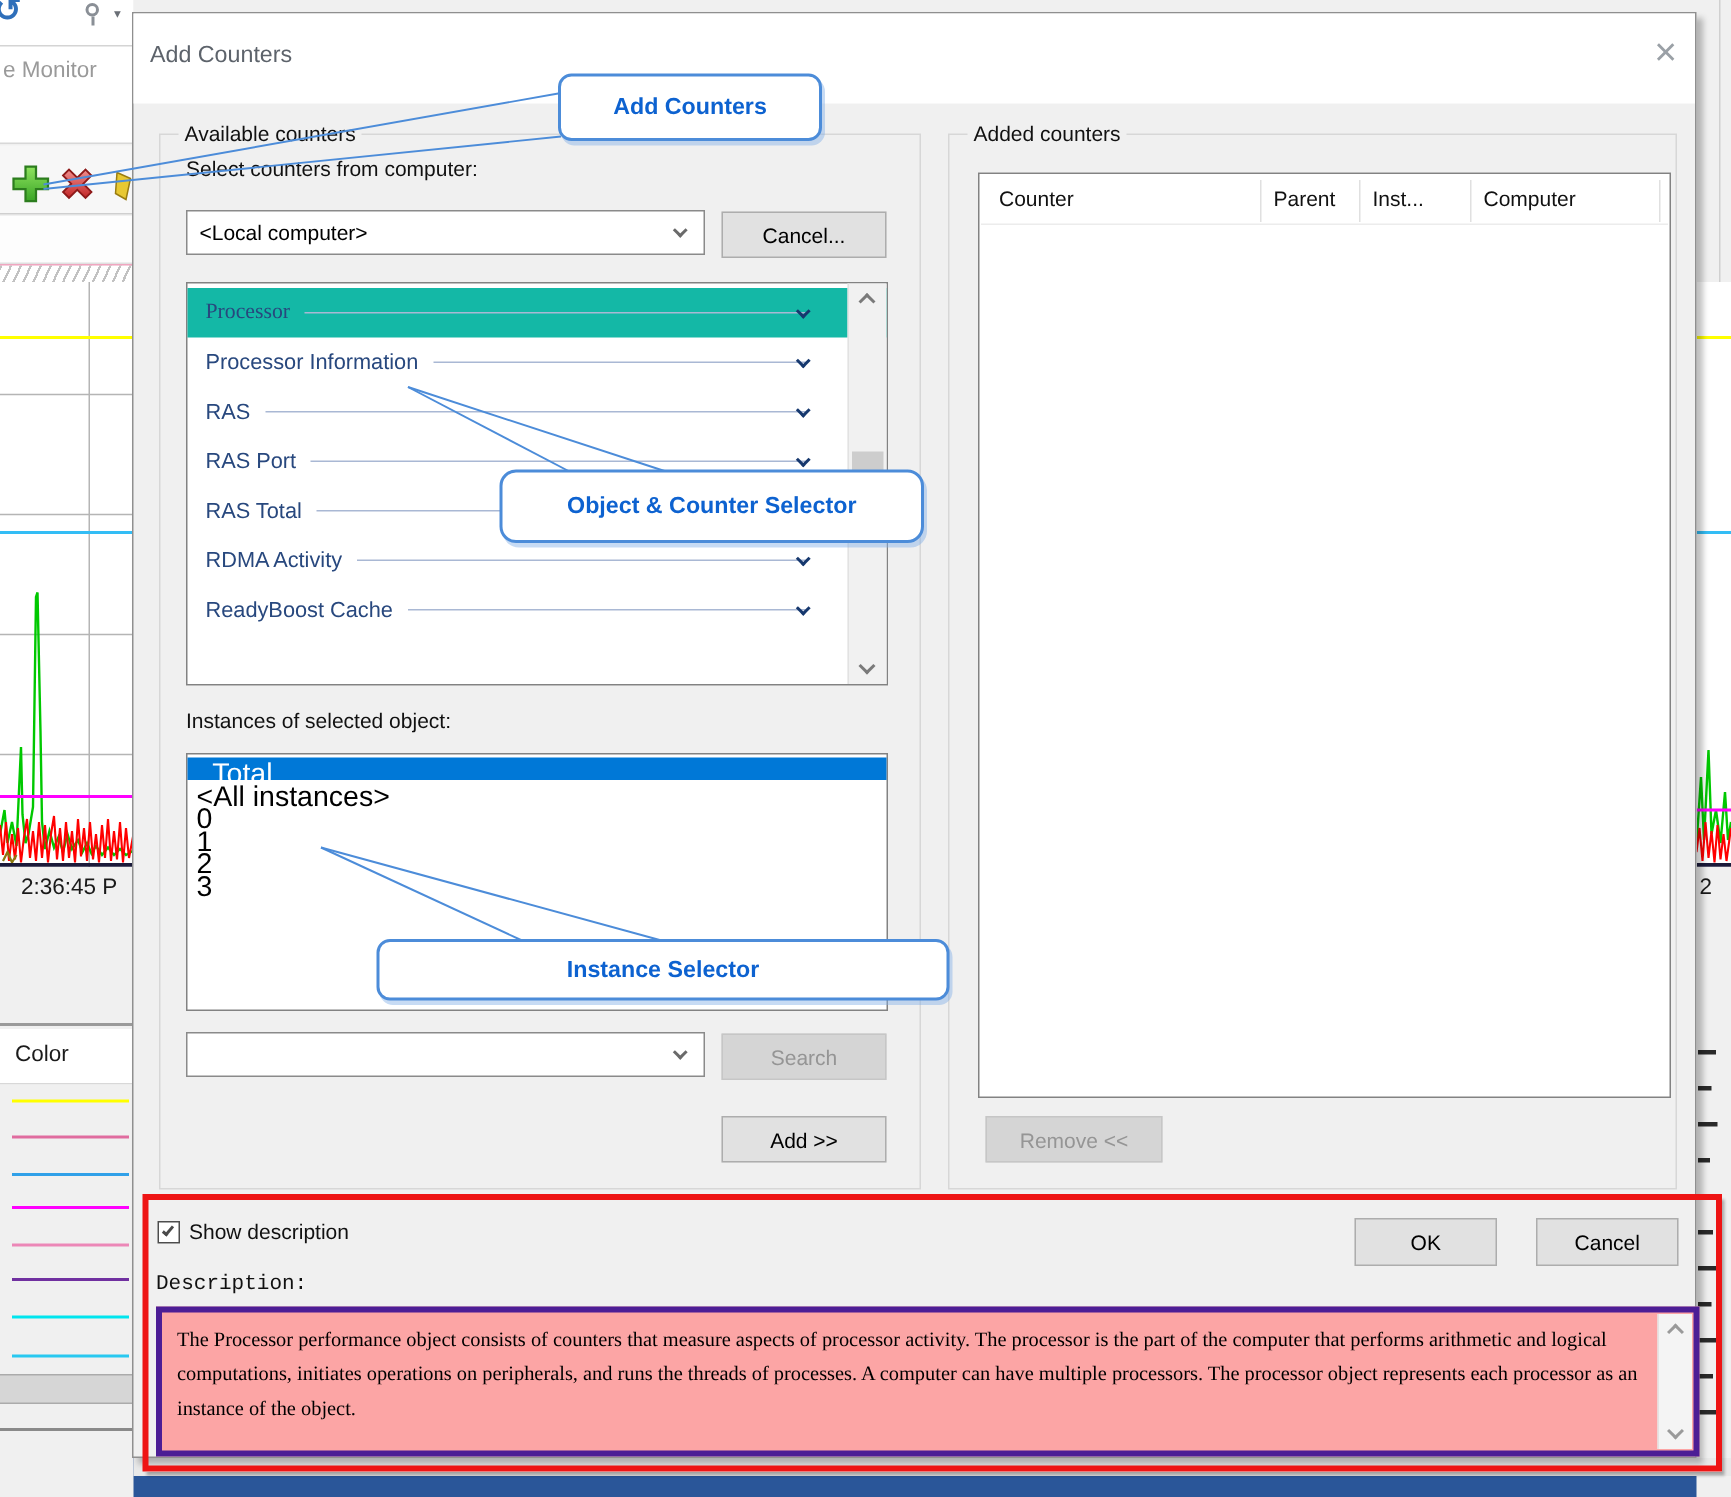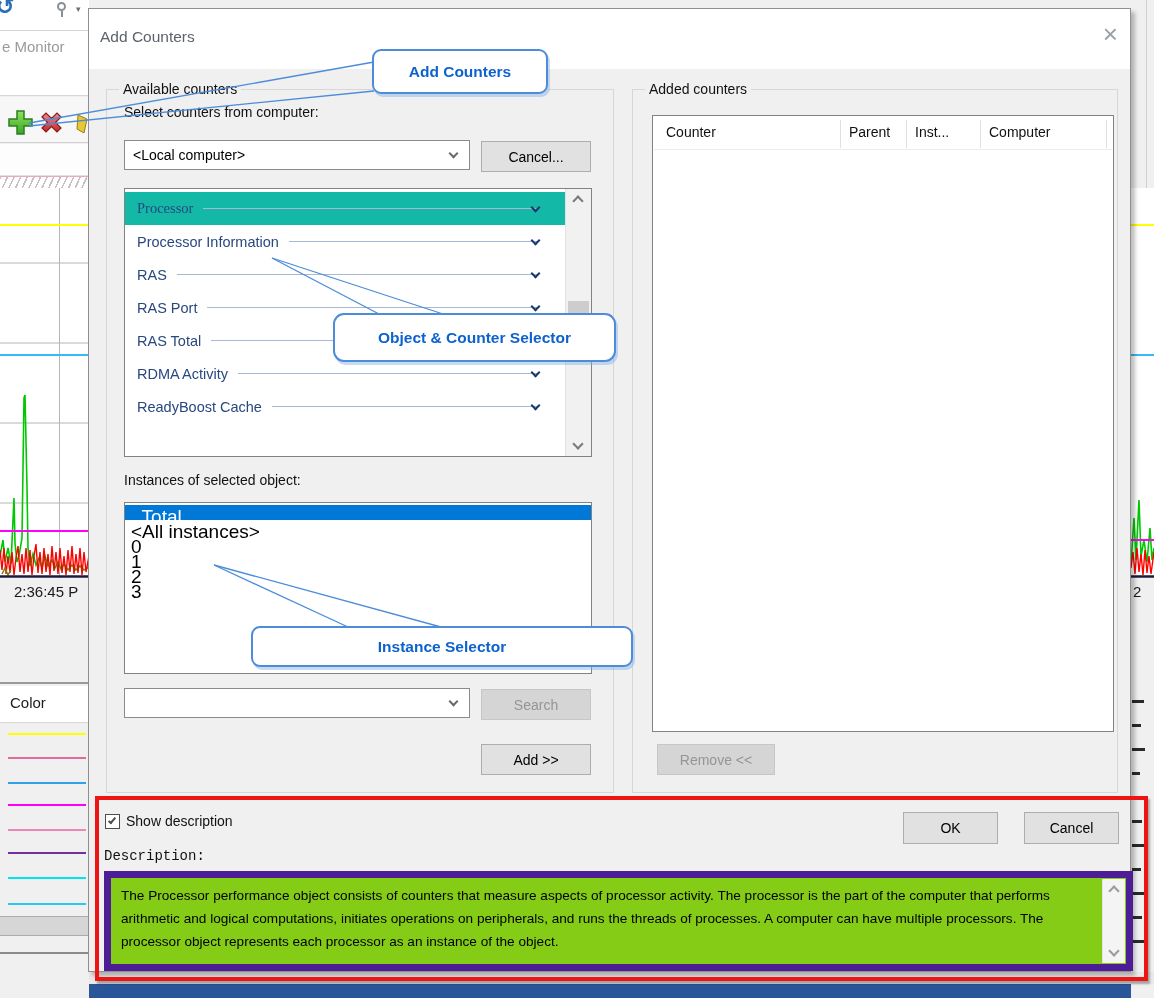--- a/index.html
+++ b/index.html
@@ -88,21 +88,21 @@
   
   .table { background:#fff; border:1px solid #828282; }
   .th { position:absolute; top:8px; font-size:14px; color:#111; white-space:nowrap; }
   .th-sep { position:absolute; top:4px; height:28px; width:1px; background:#e0e0e0; }
   .th-line { position:absolute; top:33px; left:1px; right:1px; height:1px; background:#ececec; }
 
   
   .checkbox { width:15px; height:15px; background:#fff; border:1px solid #4d4d4d; position:absolute; }
   .checkmark { position:absolute; left:2px; top:3px; width:8px; height:4px;
                border-left:2px solid #4a4a4a; border-bottom:2px solid #4a4a4a; transform:rotate(-50deg); }
-  .descbox { background:#84cc16; border:7px solid #4c1d95; }
+  .descbox { background:#fca5a5; border:4px solid #4c1d95;font-family:Liberation Serif, serif; }
   .desc-text { position:absolute; left:10px; top:6px; width:980px; font-size:13.6px; line-height:23px; color:#000; }
   .desc-scroll { position:absolute; right:1px; top:1px; bottom:1px; width:23px; background:#f4f4f4; border-left:1px solid #e4e4e4; }
   .desc-scroll .vs-up, .desc-scroll .vs-dn { border-color:#9a9a9a; left:7px; }
 
   
   #red-rect { left:95px; top:796px; width:1053px; height:185px; border:4px solid #ee1414;
               box-shadow:2px 3px 2px rgba(0,0,0,.3); z-index:30; }
   #leader-svg { left:0; top:0; width:1154px; height:998px; z-index:38; pointer-events:none; }
   .callout { position:absolute; background:#fff; border:2px solid #4c8cd9; border-radius:9px;
              display:flex; align-items:center; justify-content:center; z-index:40;

